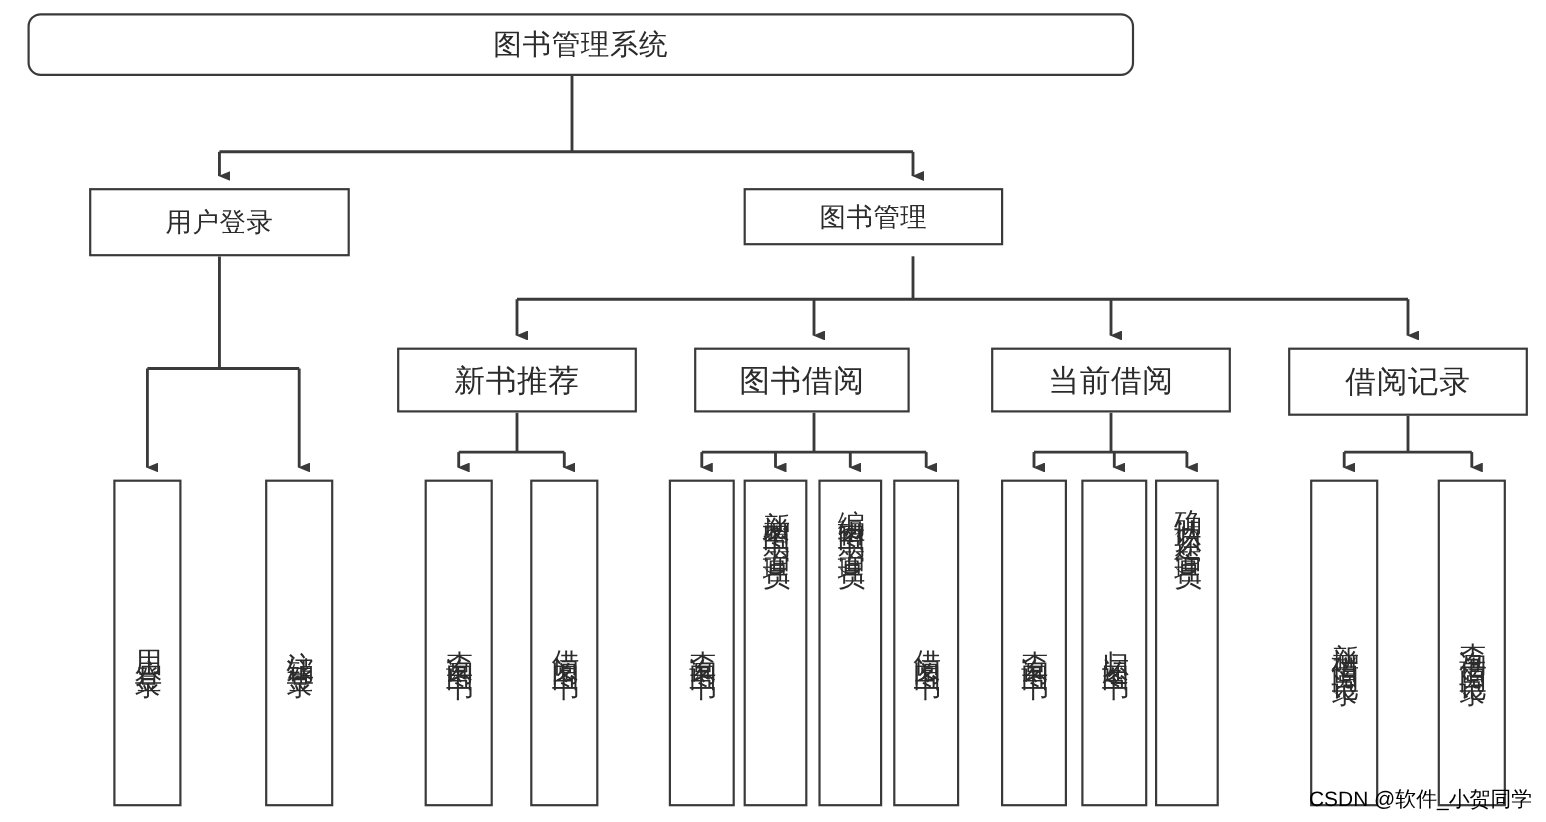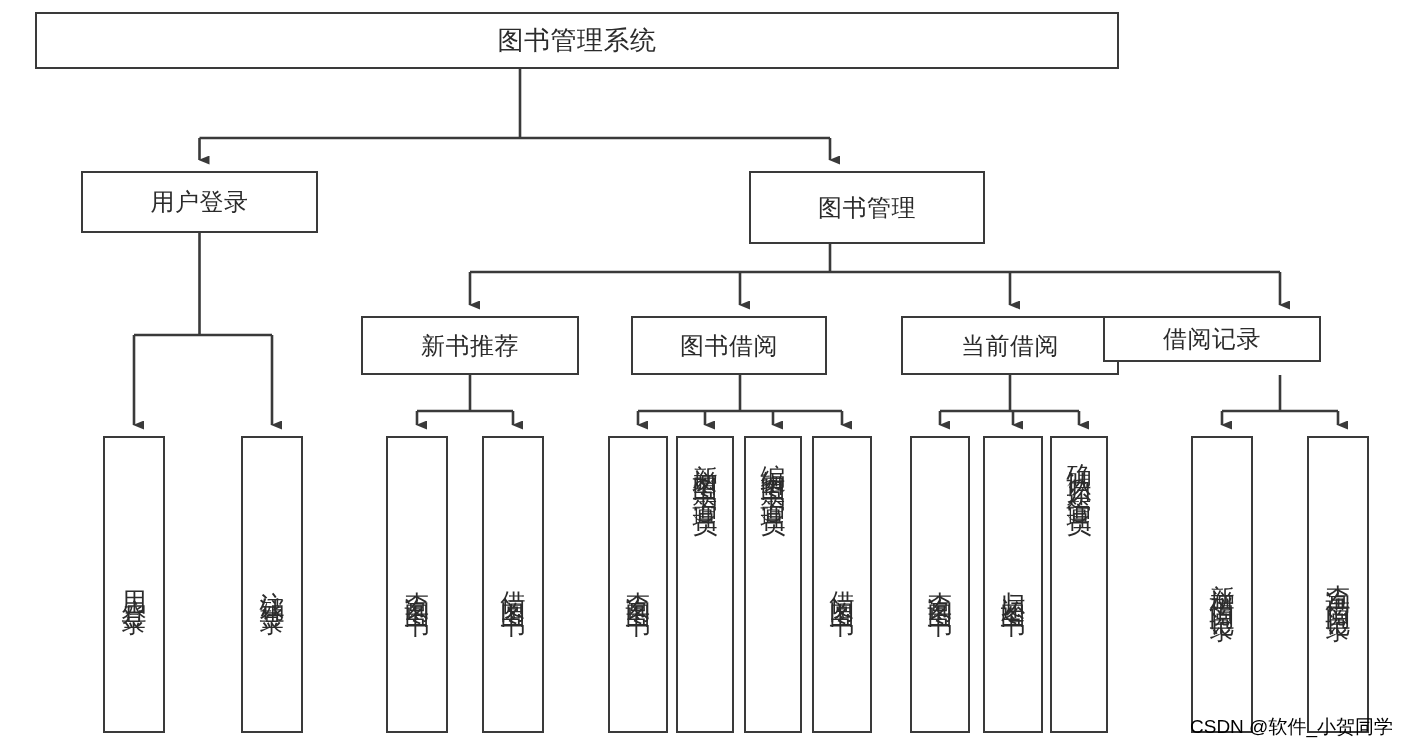--- a/index.html
+++ b/index.html
@@ -37,21 +37,21 @@
   }
   .node-label {
     color: #2b2b2b;
     text-align: center;
     white-space: nowrap;
     letter-spacing: 0.5px;
   }
   
   .node-root .node-label { font-size: 26px; }
   .node-l2 .node-label { font-size: 24px; }
-  .node-l3 .node-label { font-size: 24px; }
+  .node-l3 .node-label { font-size: 28px; }
 
   
   .node-leaf {
     align-items: flex-start;
     justify-content: center;
     padding-top: 0;
   }
   .node-leaf .node-label {
     writing-mode: vertical-rl;
     text-orientation: upright;
@@ -116,41 +116,41 @@
         <path d="M 940 411 L 940 425" marker-end="url(#arrowhead)"></path>
         <path d="M 1013 411 L 1013 425" marker-end="url(#arrowhead)"></path>
         <path d="M 1079 411 L 1079 425" marker-end="url(#arrowhead)"></path>
         <path d="M 1280 375 L 1280 411"></path>
         <path d="M 1222 411 L 1338 411"></path>
         <path d="M 1222 411 L 1222 425" marker-end="url(#arrowhead)"></path>
         <path d="M 1338 411 L 1338 425" marker-end="url(#arrowhead)"></path>
       </g>
   </svg>
 
-  <div class="node-box node-root" style="left: 35px; top: 12px; width: 1084px; height: 57px;">
+  <div class="node-box node-root" style="left: 25px; top: 12px; width: 1006px; height: 57px; border-radius: 12px;">
     <span class="node-label">图书管理系统</span>
   </div>
 
   <div class="node-box node-l2" style="left: 81px; top: 171px; width: 237px; height: 62px;">
     <span class="node-label">用户登录</span>
   </div>
-  <div class="node-box node-l2" style="left: 749px; top: 171px; width: 236px; height: 73px;">
+  <div class="node-box node-l2" style="left: 676px; top: 171px; width: 236px; height: 52px;">
     <span class="node-label">图书管理</span>
   </div>
 
   <div class="node-box node-l3" style="left: 361px; top: 316px; width: 218px; height: 59px;">
     <span class="node-label">新书推荐</span>
   </div>
   <div class="node-box node-l3" style="left: 631px; top: 316px; width: 196px; height: 59px;">
     <span class="node-label">图书借阅</span>
   </div>
   <div class="node-box node-l3" style="left: 901px; top: 316px; width: 218px; height: 59px;">
     <span class="node-label">当前借阅</span>
   </div>
-  <div class="node-box node-l3" style="left: 1103px; top: 316px; width: 218px; height: 46px;">
+  <div class="node-box node-l3" style="left: 1171px; top: 316px; width: 218px; height: 62px;">
     <span class="node-label">借阅记录</span>
   </div>
 
   <div class="node-box node-leaf leaf-centered" style="left: 103px; top: 436px; width: 62px; height: 297px;">
     <span class="node-label">用户登录</span>
   </div>
   <div class="node-box node-leaf leaf-centered" style="left: 241px; top: 436px; width: 62px; height: 297px;">
     <span class="node-label">注销登录</span>
   </div>
   <div class="node-box node-leaf leaf-centered" style="left: 386px; top: 436px; width: 62px; height: 297px;">

